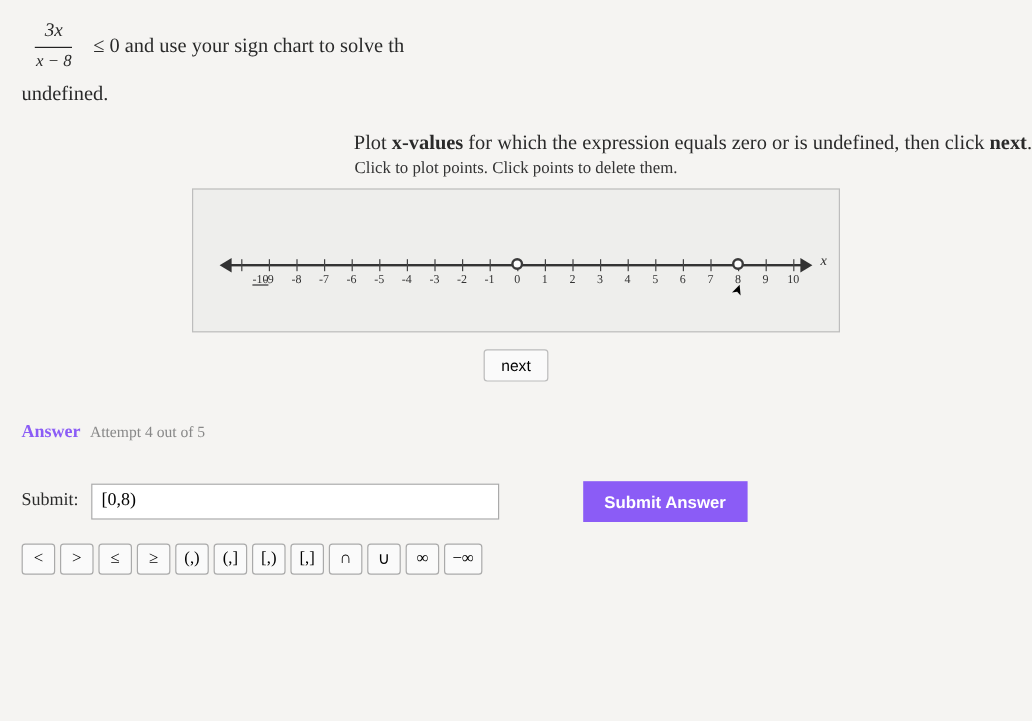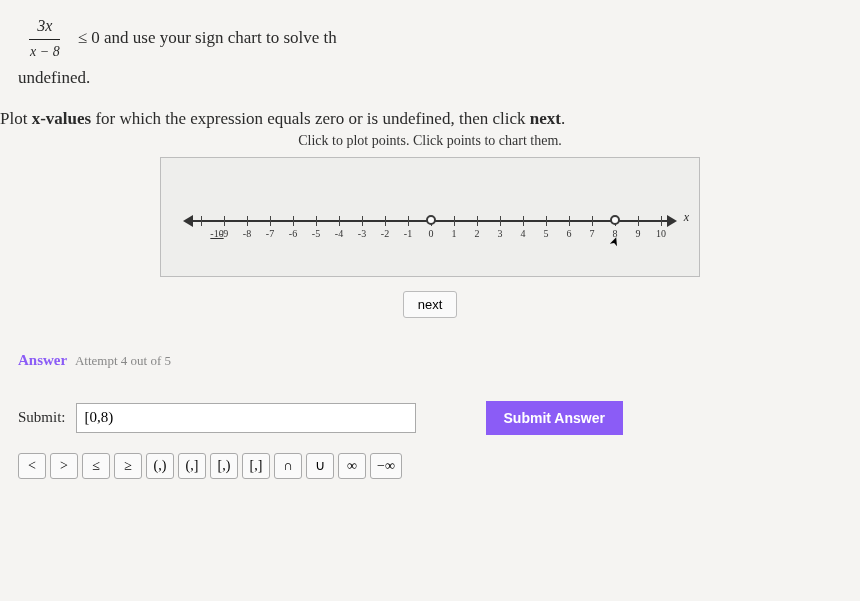--- a/index.html
+++ b/index.html
@@ -25,21 +25,21 @@
       display: inline-flex;
       flex-direction: column;
       align-items: center;
       font-style: italic;
       vertical-align: middle;
       margin: 0 4px;
     }
     .frac .num { border-bottom: 1.5px solid #222; padding: 0 8px; font-size: 16px; }
     .frac .den { padding: 0 8px; font-size: 14px; }
     .instruction {
-      text-align: left;
+      text-align: right;
       margin-top: 16px;
       font-size: 17px;
     }
     .instruction strong { font-weight: bold; }
     .subinstruction {
       text-align: center;
       font-size: 14px;
       margin-top: 4px;
       color: #333;
     }
@@ -161,21 +161,21 @@
   </span>
   <span>≤ 0 and use your sign chart to solve th</span>
 </div>
 <div class="prompt" style="padding-top:0">
   <span>undefined.</span>
 </div>
 
 <div class="instruction">
   <span>Plot </span><strong>x-values</strong><span> for which the expression equals zero or is undefined, then click </span><strong>next</strong><span>.</span>
 </div>
-<div class="subinstruction">Click to plot points. Click points to chart them.</div>
+<div class="subinstruction">Click to plot points. Click points to delete them.</div>
 
 <div class="plot-container" id="plot">
   <div class="numline"></div>
   <div class="arrow-left"></div>
   <div class="arrow-right"></div>
   <div class="xlabel">x</div>
 <div class="tick" style="left: 40px;"></div>
     <div class="ticklabel" style="left: 56px; text-decoration: underline;">-10</div>
     <div class="tick" style="left: 63px;"></div>
     <div class="ticklabel" style="left: 63px;">-9</div>

